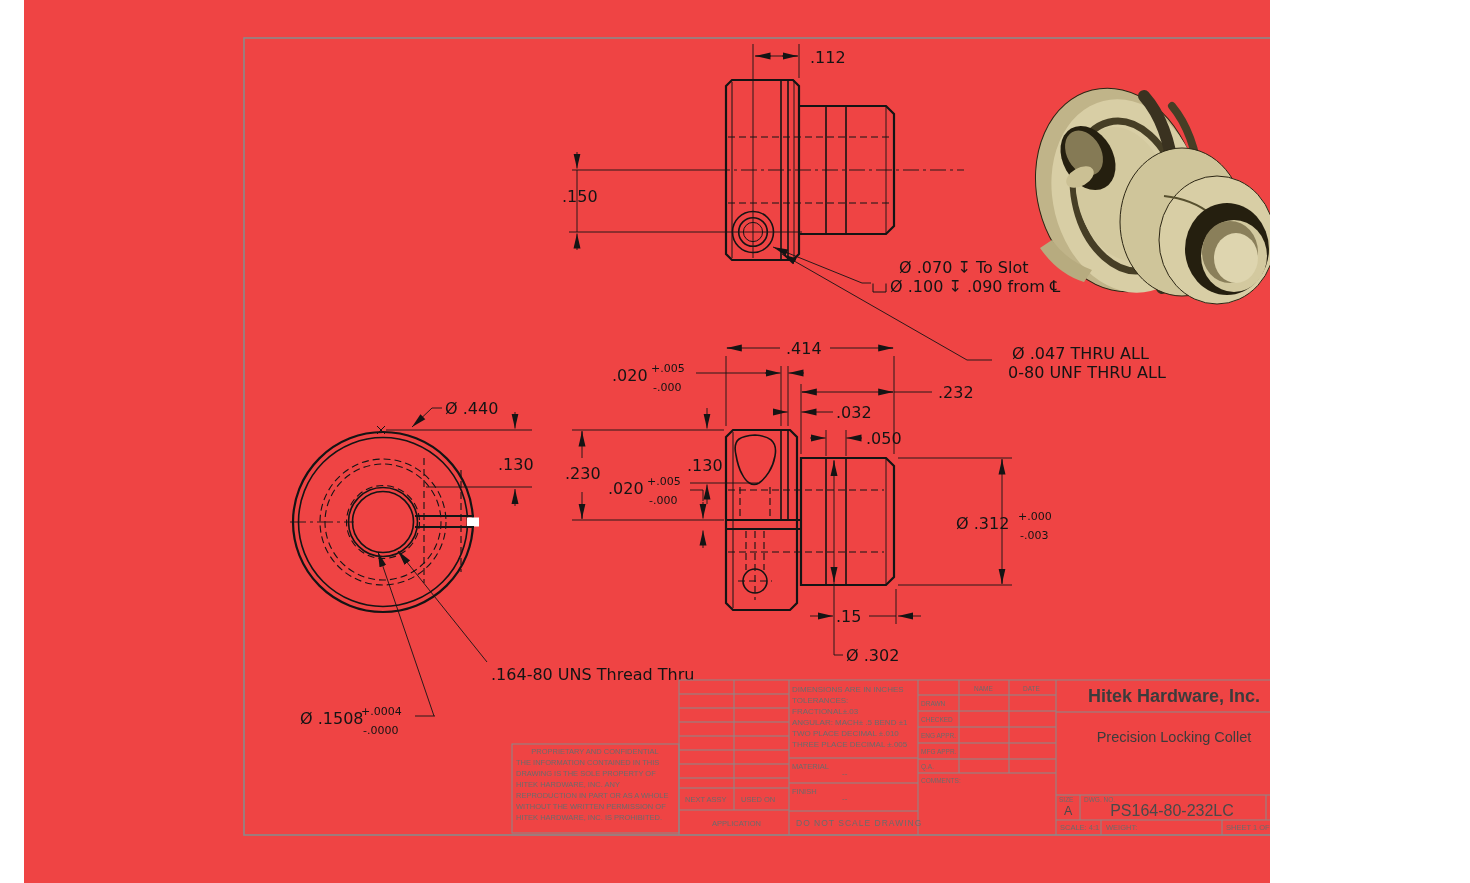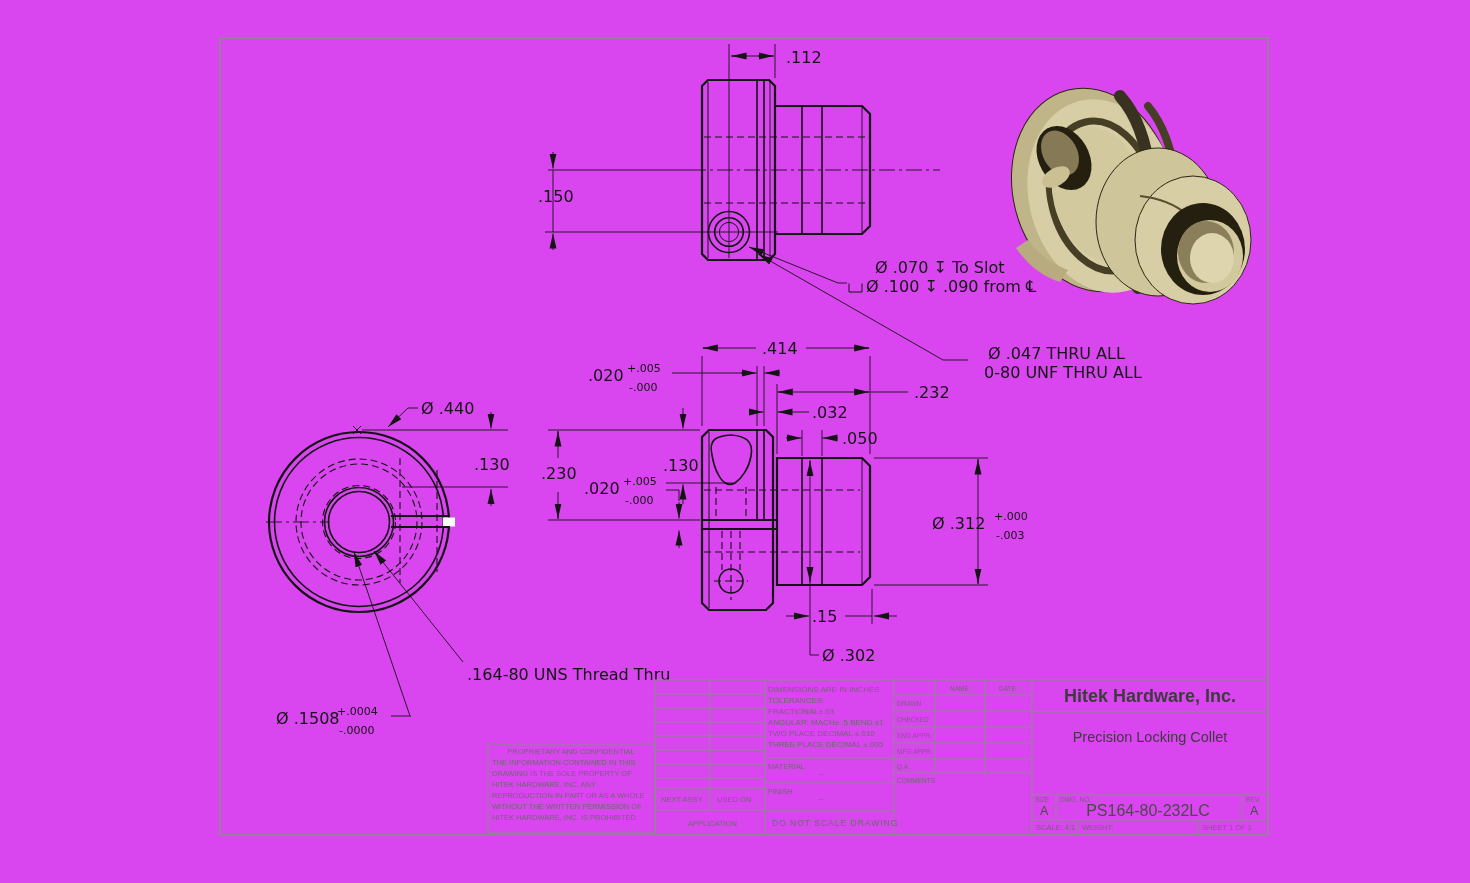--- a/index.html
+++ b/index.html
@@ -1,17 +1,17 @@
 <!DOCTYPE html>
 <html><head>
 <meta charset="utf-8">
 <style>
   html,body{margin:0;padding:0;background:#fff;}
-  .stage{position:relative;width:1470px;height:883px;background:#d946ef;overflow:hidden;
-         font-family:"DejaVu Sans",sans-serif;}
+  .stage{position:relative;width:1246px;height:883px;background:#ef4444;overflow:hidden;
+         font-family:"DejaVu Sans",sans-serif;margin-left:24px;}
   svg{position:absolute;left:0;top:0;}
   
   .s2{stroke:#141414;stroke-width:2.2;fill:none;stroke-linejoin:miter;}
   .s16{stroke:#141414;stroke-width:1.6;fill:none;}
   .s1{stroke:#141414;stroke-width:1;fill:none;}
   .thin{stroke:#141414;stroke-width:.9;fill:none;}
   .hid{stroke:#141414;stroke-width:1.1;fill:none;stroke-dasharray:7 4;}
   .ctr{stroke:#141414;stroke-width:.9;fill:none;stroke-dasharray:16 4 3 4;}
   
   .dim{font:16px "DejaVu Sans",sans-serif;fill:#141414;}

